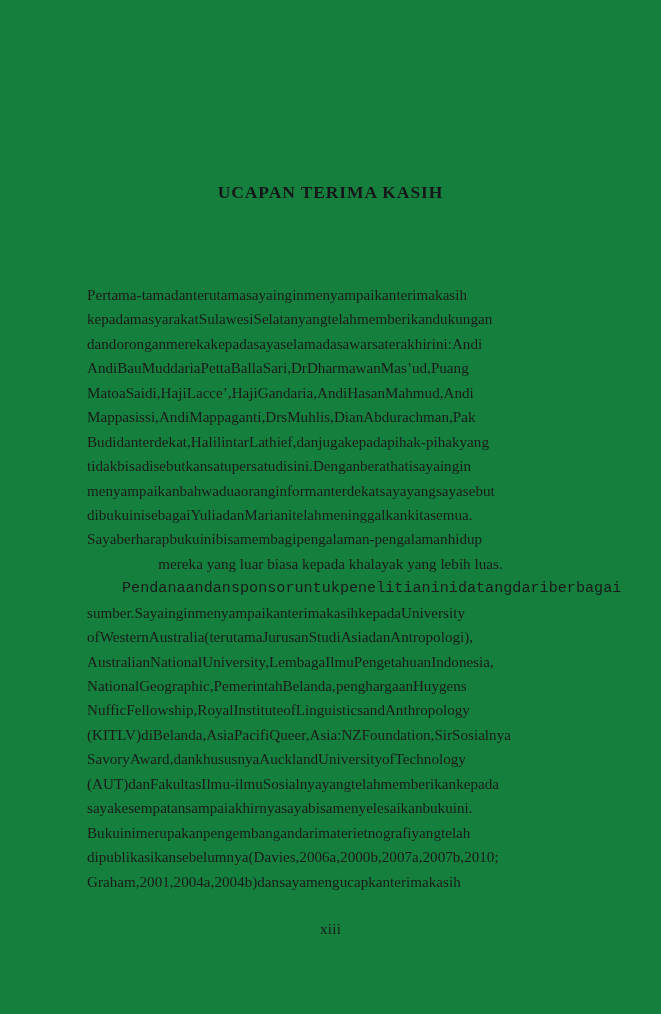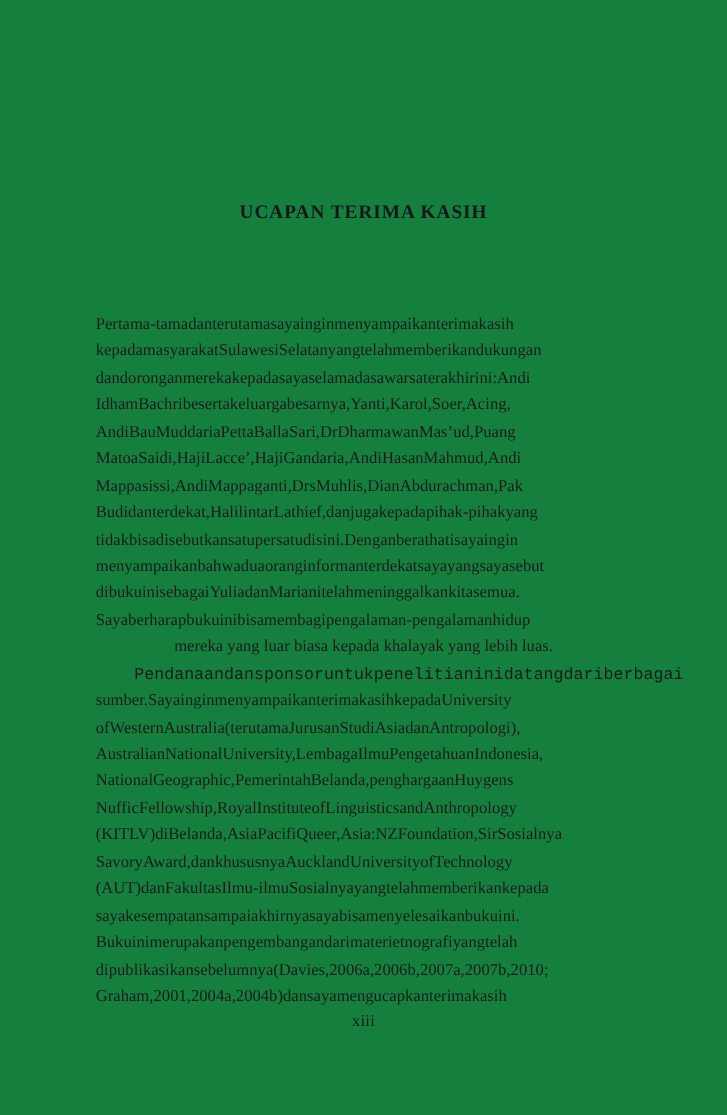--- a/index.html
+++ b/index.html
@@ -90,21 +90,20 @@
 
 <div class="page">
 
   <h1 class="chapter-title">UCAPAN TERIMA KASIH</h1>
 
   <div class="body-block">
     <div class="para">
         <div class="line"><span>Pertama-tama</span><span>dan</span><span>terutama</span><span>saya</span><span>ingin</span><span>menyampaikan</span><span>terima</span><span>kasih</span></div>
         <div class="line"><span>kepada</span><span>masyarakat</span><span>Sulawesi</span><span>Selatan</span><span>yang</span><span>telah</span><span>memberikan</span><span>dukungan</span></div>
         <div class="line"><span>dan</span><span>dorongan</span><span>mereka</span><span>kepada</span><span>saya</span><span>selama</span><span>dasawarsa</span><span>terakhir</span><span>ini:</span><span>Andi</span></div>
-        <div class="line"><span>Idham</span><span>Bachri</span><span>beserta</span><span>keluarga</span><span>besarnya,</span><span>Yanti,</span><span>Karol,</span><span>Soer,</span><span>Acing,</span></div>
         <div class="line"><span>Andi</span><span>Bau</span><span>Muddaria</span><span>Petta</span><span>Balla</span><span>Sari,</span><span>Dr</span><span>Dharmawan</span><span>Mas’ud,</span><span>Puang</span></div>
         <div class="line"><span>Matoa</span><span>Saidi,</span><span>Haji</span><span>Lacce’,</span><span>Haji</span><span>Gandaria,</span><span>Andi</span><span>Hasan</span><span>Mahmud,</span><span>Andi</span></div>
         <div class="line"><span>Mappasissi,</span><span>Andi</span><span>Mappaganti,</span><span>Drs</span><span>Muhlis,</span><span>Dian</span><span>Abdurachman,</span><span>Pak</span></div>
         <div class="line"><span>Budi</span><span>dan</span><span>terdekat,</span><span>Halilintar</span><span>Lathief,</span><span>dan</span><span>juga</span><span>kepada</span><span>pihak-pihak</span><span>yang</span></div>
         <div class="line"><span>tidak</span><span>bisa</span><span>disebutkan</span><span>satu</span><span>per</span><span>satu</span><span>di</span><span>sini.</span><span>Dengan</span><span>berat</span><span>hati</span><span>saya</span><span>ingin</span></div>
         <div class="line"><span>menyampaikan</span><span>bahwa</span><span>dua</span><span>orang</span><span>informan</span><span>terdekat</span><span>saya</span><span>yang</span><span>saya</span><span>sebut</span></div>
         <div class="line"><span>di</span><span>buku</span><span>ini</span><span>sebagai</span><span>Yulia</span><span>dan</span><span>Mariani</span><span>telah</span><span>meninggalkan</span><span>kita</span><span>semua.</span></div>
         <div class="line"><span>Saya</span><span>berharap</span><span>buku</span><span>ini</span><span>bisa</span><span>membagi</span><span>pengalaman-pengalaman</span><span>hidup</span></div>
         <div class="line ragged"><span>mereka yang luar biasa kepada khalayak yang lebih luas.</span></div>
       </div>
@@ -113,20 +112,20 @@
         <div class="line"><span>sumber.</span><span>Saya</span><span>ingin</span><span>menyampaikan</span><span>terima</span><span>kasih</span><span>kepada</span><span>University</span></div>
         <div class="line"><span>of</span><span>Western</span><span>Australia</span><span>(terutama</span><span>Jurusan</span><span>Studi</span><span>Asia</span><span>dan</span><span>Antropologi),</span></div>
         <div class="line"><span>Australian</span><span>National</span><span>University,</span><span>Lembaga</span><span>Ilmu</span><span>Pengetahuan</span><span>Indonesia,</span></div>
         <div class="line"><span>National</span><span>Geographic,</span><span>Pemerintah</span><span>Belanda,</span><span>penghargaan</span><span>Huygens</span></div>
         <div class="line"><span>Nuffic</span><span>Fellowship,</span><span>Royal</span><span>Institute</span><span>of</span><span>Linguistics</span><span>and</span><span>Anthropology</span></div>
         <div class="line"><span>(KITLV)</span><span>di</span><span>Belanda,</span><span>AsiaPacifiQueer,</span><span>Asia:NZ</span><span>Foundation,</span><span>Sir</span><span>Sosialnya</span></div>
         <div class="line"><span>Savory</span><span>Award,</span><span>dan</span><span>khususnya</span><span>Auckland</span><span>University</span><span>of</span><span>Technology</span></div>
         <div class="line"><span>(AUT)</span><span>dan</span><span>Fakultas</span><span>Ilmu-ilmu</span><span>Sosialnya</span><span>yang</span><span>telah</span><span>memberikan</span><span>kepada</span></div>
         <div class="line"><span>saya</span><span>kesempatan</span><span>sampai</span><span>akhirnya</span><span>saya</span><span>bisa</span><span>menyelesaikan</span><span>buku</span><span>ini.</span></div>
         <div class="line"><span>Buku</span><span>ini</span><span>merupakan</span><span>pengembangan</span><span>dari</span><span>materi</span><span>etnografi</span><span>yang</span><span>telah</span></div>
-        <div class="line"><span>dipublikasikan</span><span>sebelumnya</span><span>(Davies,</span><span>2006a,</span><span>2006b,</span><span>2007a,</span><span>2007b,</span><span>2010;</span></div>
+        <div class="line"><span>dipublikasikan</span><span>sebelumnya</span><span>(Davies,</span><span>2006a,</span><span>2000b,</span><span>2007a,</span><span>2007b,</span><span>2010;</span></div>
         <div class="line"><span>Graham,</span><span>2001,</span><span>2004a,</span><span>2004b)</span><span>dan</span><span>saya</span><span>mengucapkan</span><span>terima</span><span>kasih</span></div>
       </div>
   </div>
 
   <div class="folio">xiii</div>
 
 </div>
 
 </body></html>

